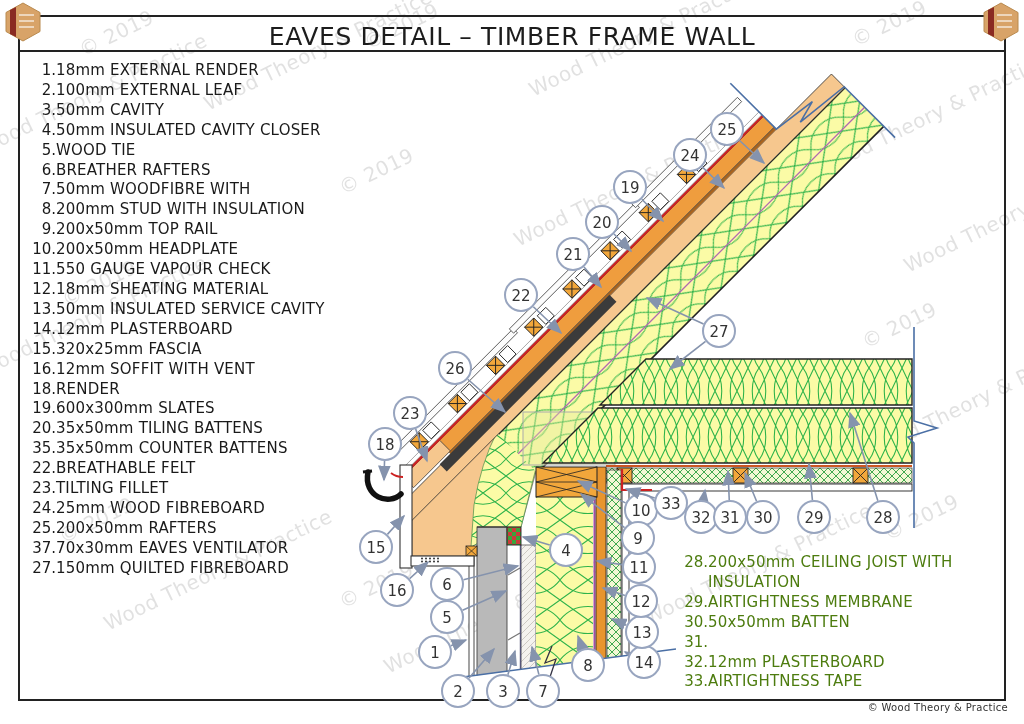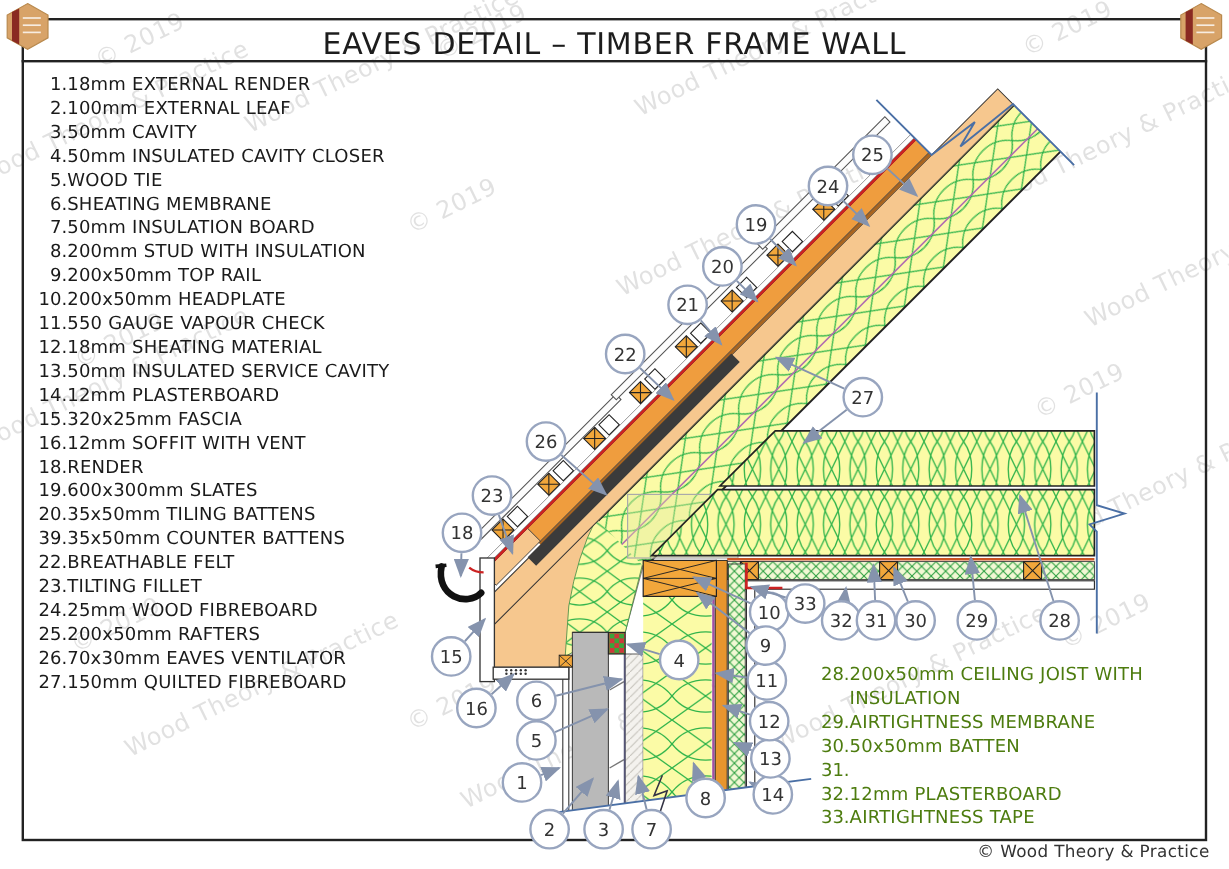--- a/index.html
+++ b/index.html
@@ -11,21 +11,21 @@
   .logo{position:absolute;top:2px;width:38px;height:40px;}
   #logo-left{left:4px;} #logo-right{right:4px;}
   #legend-left{position:absolute;left:24px;top:61px;width:360px;color:#1a1a1a;}
   #legend-right{position:absolute;left:676px;top:553px;width:334px;color:#4d7c0f;}
   .lrow{display:flex;align-items:flex-start;font-size:15px;line-height:19.9px;}
   .lnum{width:32px;text-align:right;flex:none;}
   .ltext{margin-left:0;letter-spacing:.2px;}
   #wm-layer{position:absolute;left:0;top:0;width:1024px;height:724px;pointer-events:none;overflow:hidden;}
   .wm{position:absolute;font-size:20px;color:rgba(80,80,80,.17);white-space:nowrap;
       transform:rotate(-26deg);transform-origin:left top;letter-spacing:.5px;}
-  #credit{position:absolute;right:16px;top:702px;font-size:14px;color:#333;letter-spacing:.3px;}
+  #credit{position:absolute;right:16px;top:702px;font-size:10px;color:#333;letter-spacing:.3px;}
   svg text.cnum{font-family:"DejaVu Sans","Liberation Sans",sans-serif;font-size:15px;fill:#333;}
 </style>
 </head>
 <body>
 
 <div id="page">
 
   <div id="wm-layer">
       <div class="wm" style="left: 75px; top: 40px;">© 2019</div>
       <div class="wm" style="left: 200px; top: 94px;">Wood Theory &amp; Practice</div>
@@ -85,25 +85,25 @@
       <div class="lrow">
         <span class="lnum">4.</span>
         <span class="ltext">50mm INSULATED CAVITY CLOSER</span>
       </div>
       <div class="lrow">
         <span class="lnum">5.</span>
         <span class="ltext">WOOD TIE</span>
       </div>
       <div class="lrow">
         <span class="lnum">6.</span>
-        <span class="ltext">SHEATING MEMBRANE</span>
+        <span class="ltext">BREATHER RAFTERS</span>
       </div>
       <div class="lrow">
         <span class="lnum">7.</span>
-        <span class="ltext">50mm INSULATION BOARD</span>
+        <span class="ltext">50mm WOODFIBRE WITH</span>
       </div>
       <div class="lrow">
         <span class="lnum">8.</span>
         <span class="ltext">200mm STUD WITH INSULATION</span>
       </div>
       <div class="lrow">
         <span class="lnum">9.</span>
         <span class="ltext">200x50mm TOP RAIL</span>
       </div>
       <div class="lrow">
@@ -140,41 +140,41 @@
       </div>
       <div class="lrow">
         <span class="lnum">19.</span>
         <span class="ltext">600x300mm SLATES</span>
       </div>
       <div class="lrow">
         <span class="lnum">20.</span>
         <span class="ltext">35x50mm TILING BATTENS</span>
       </div>
       <div class="lrow">
-        <span class="lnum">39.</span>
+        <span class="lnum">35.</span>
         <span class="ltext">35x50mm COUNTER BATTENS</span>
       </div>
       <div class="lrow">
         <span class="lnum">22.</span>
         <span class="ltext">BREATHABLE FELT</span>
       </div>
       <div class="lrow">
         <span class="lnum">23.</span>
         <span class="ltext">TILTING FILLET</span>
       </div>
       <div class="lrow">
         <span class="lnum">24.</span>
         <span class="ltext">25mm WOOD FIBREBOARD</span>
       </div>
       <div class="lrow">
         <span class="lnum">25.</span>
         <span class="ltext">200x50mm RAFTERS</span>
       </div>
       <div class="lrow">
-        <span class="lnum">26.</span>
+        <span class="lnum">37.</span>
         <span class="ltext">70x30mm EAVES VENTILATOR</span>
       </div>
       <div class="lrow">
         <span class="lnum">27.</span>
         <span class="ltext">150mm QUILTED FIBREBOARD</span>
       </div>
     </div>
   <div id="legend-right">
       <div class="lrow">
         <span class="lnum">28.</span>

